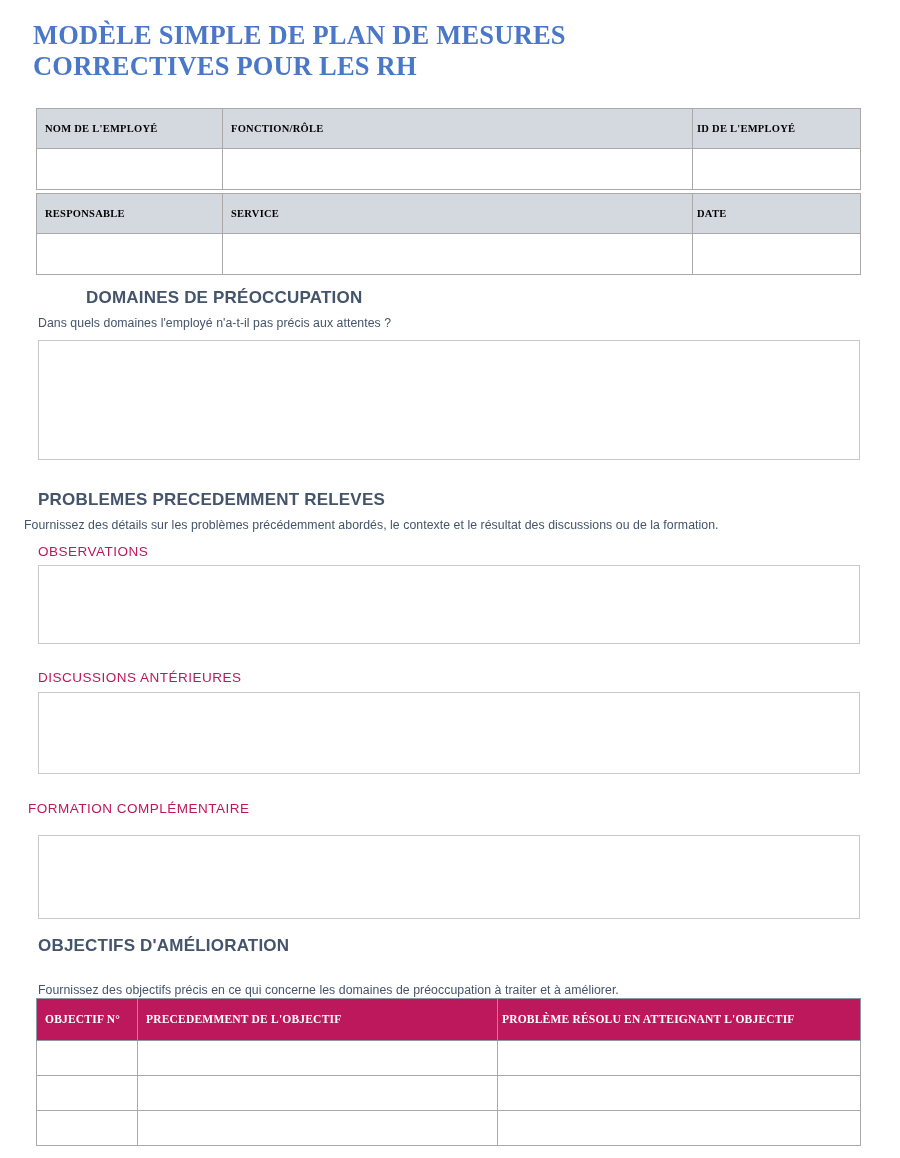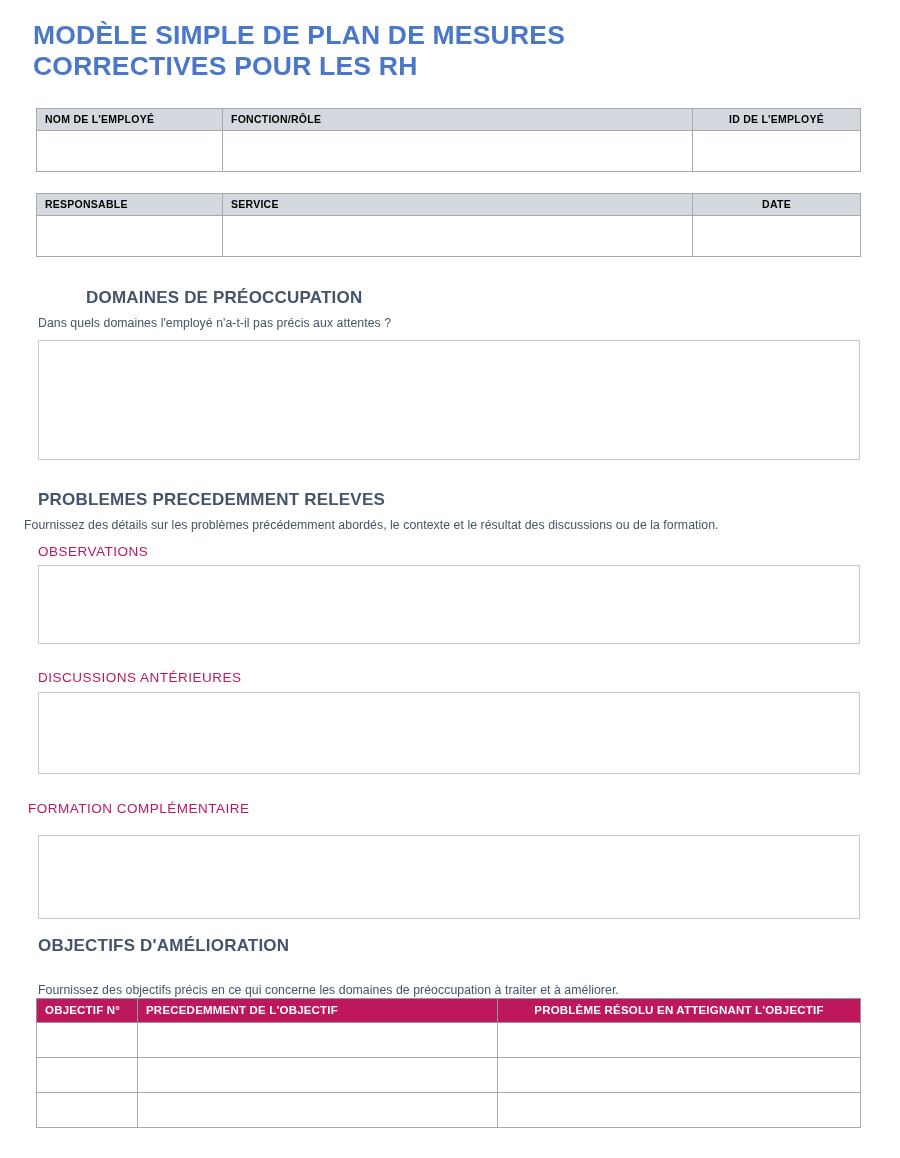--- a/index.html
+++ b/index.html
@@ -27,21 +27,21 @@
     position: absolute;
     left: 33px;
     top: 20px;
     width: 760px;
     font-size: 26.5px;
     font-weight: bold;
     line-height: 31px;
     letter-spacing: 0.2px;
     color: #4a77c8;
   }
-  .doc-title .line { display: block; }
+  .doc-title .line { display: block; font-family: Liberation Serif, serif; }
 
   
   .tbl {
     position: absolute;
     border-collapse: collapse;
     table-layout: fixed;
     border-spacing: 0;
   }
   .tbl td, .tbl th {
     border: 1px solid #a9a9a9;
@@ -53,22 +53,23 @@
     color: #000000;
     font-size: 10.5px;
     font-weight: bold;
     letter-spacing: 0.25px;
     height: 21px;
     line-height: 21px;
     text-align: left;
     padding: 0 8px;
     white-space: nowrap;
     overflow: hidden;
-  }
-  .tbl th.center { text-align: center; padding: 0 4px; }
+    font-family: Liberation Serif, serif;
+  }
+  .tbl th.center { text-align: left; padding: 9px 4px; }
   .tbl td.cell {
     height: 40px;
     background: #ffffff;
   }
 
   
   #table-employee { left: 36px; top: 108px; width: 824px; }
   #table-manager  { left: 36px; top: 193px; width: 824px; }
 
   

